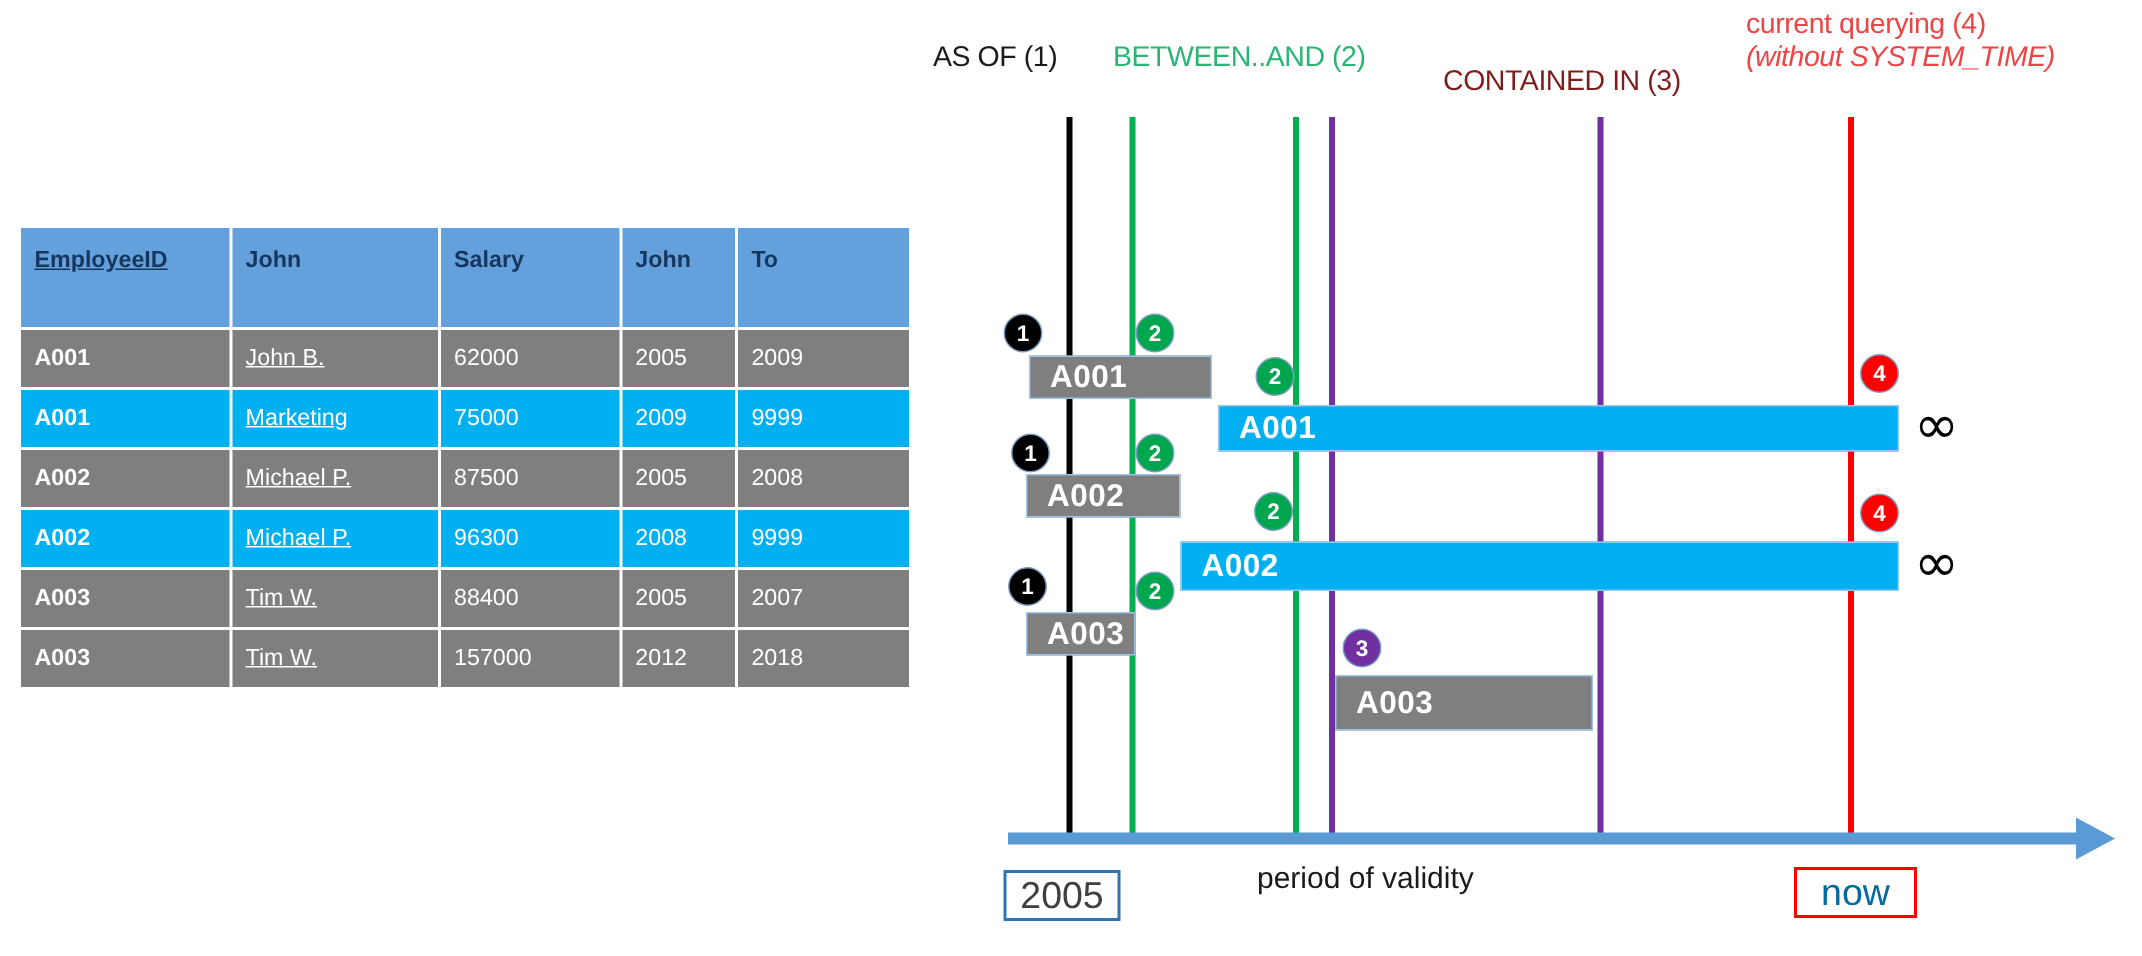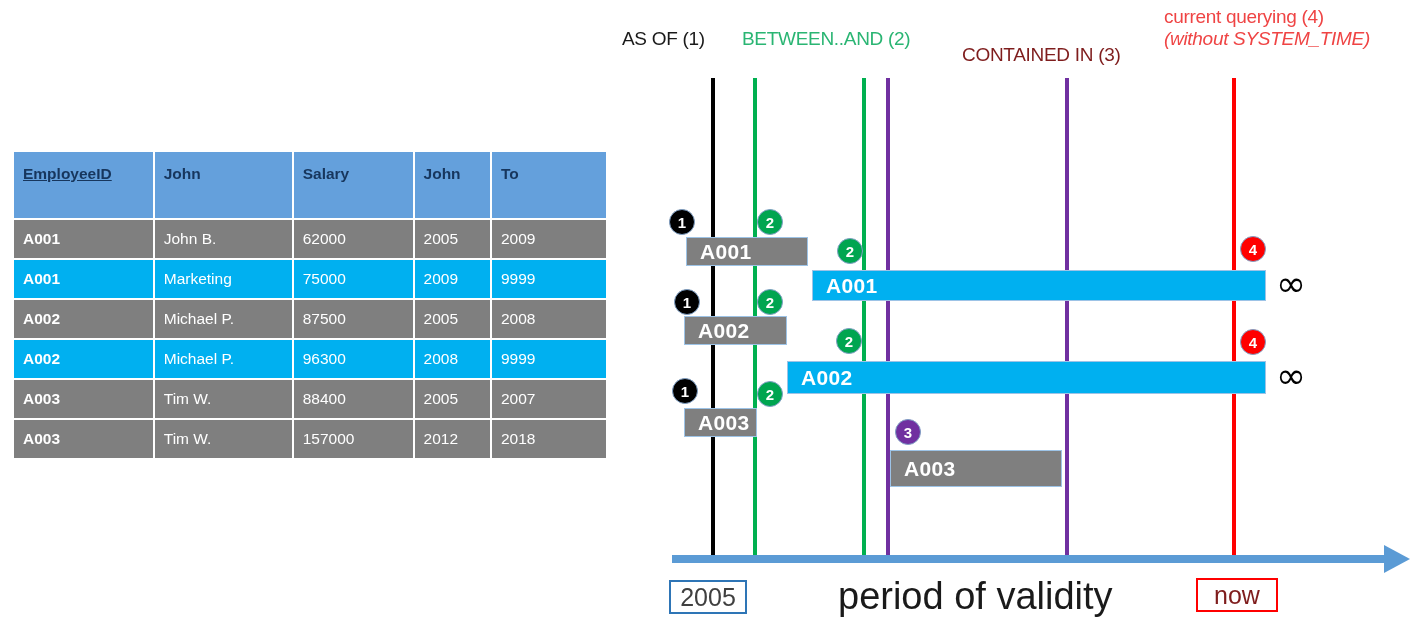--- a/index.html
+++ b/index.html
@@ -30,21 +30,21 @@
     color:#17365d;
     font-weight:bold;
     height:46px;
     vertical-align:top;
     padding-top:13px;
   }
   .emp-table thead th.underlined span{ text-decoration:underline; }
   .row-gray td{ background:#7f7f7f;color:#ffffff; }
   .row-cyan td{ background:#00b0f0;color:#ffffff; }
   .emp-table td.c-id{ font-weight:bold;width:128px; }
-  .emp-table td.c-name{ width:130px; }
+  .emp-table td.c-name{ width:130px;text-decoration:underline; }
   .emp-table td.c-sal{ width:112px; }
   .emp-table td.c-from{ width:62px; }
   .emp-table td.c-to{ width:110px; }
   .emp-table tbody tr{ height:38px; }
 
   
   .legend{position:absolute;top:0;left:0;width:1428px;height:62px;}
   .legend-item{
     position:absolute;
     font-size:19px;
@@ -115,25 +115,25 @@
   }
 
   .tag{
     position:absolute;
     box-sizing:border-box;
     font-size:25px;
     display:flex;align-items:center;justify-content:center;
     background:#ffffff;
   }
   .tag.start{left:669px;top:580px;width:78px;height:34px;border:2px solid #2e75b6;color:#404040;}
-  .tag.now{left:1196px;top:578px;width:82px;height:34px;border:2px solid #ff0000;color:#7f1d1d;}
+  .tag.now{left:1196px;top:578px;width:82px;height:34px;border:2px solid #ff0000;color:#0369a1;}
 
   .axis-caption{
     position:absolute;left:838px;top:575px;
-    font-size:38px;color:#1a1a1a;white-space:nowrap;
+    font-size:20px;color:#1a1a1a;white-space:nowrap;
   }
 </style>
 </head>
 <body>
 
 <div class="canvas">
 
   <div class="legend">
     <div class="legend-item" id="lg0">AS OF (1)</div>
     <div class="legend-item" id="lg1">BETWEEN..AND (2)</div>

